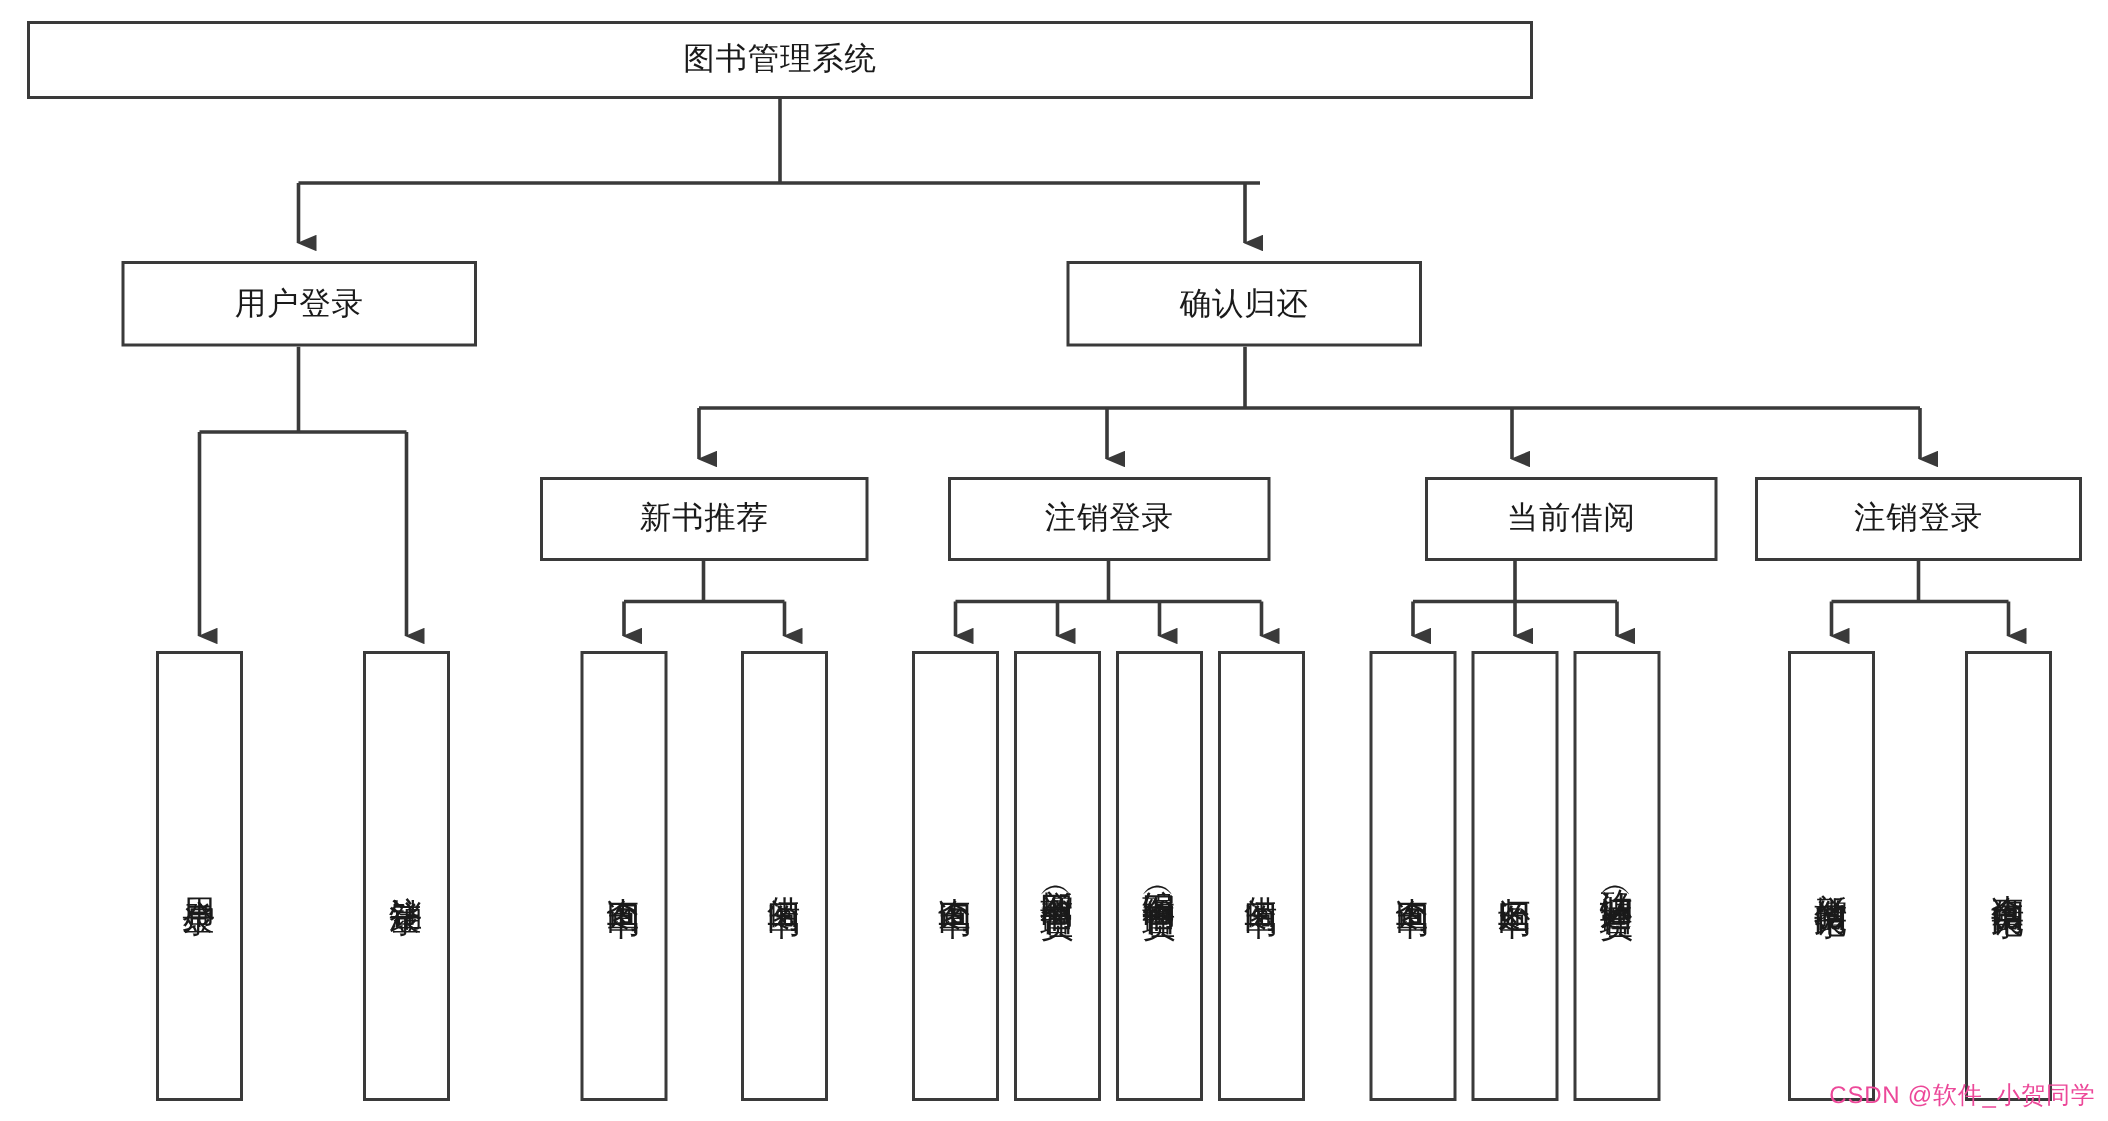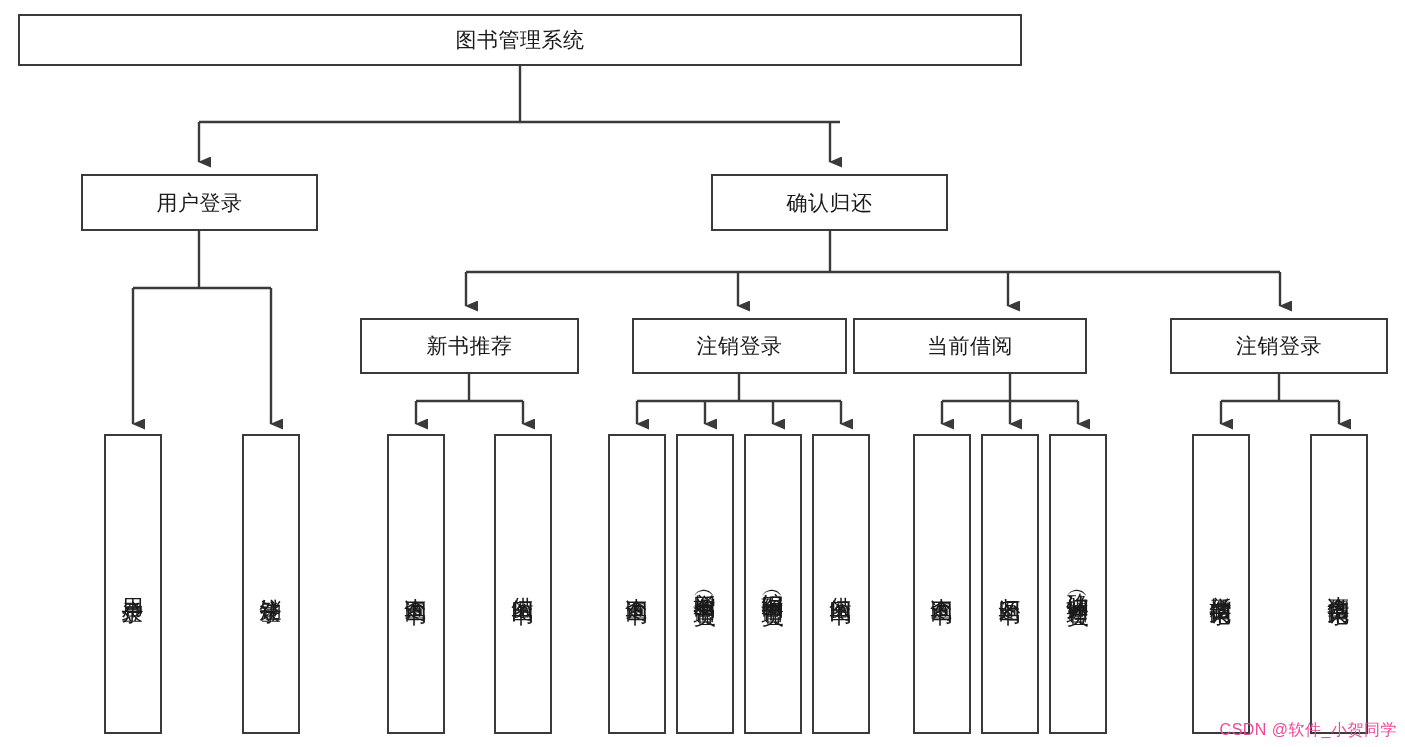--- a/index.html
+++ b/index.html
@@ -133,21 +133,21 @@
   <div class="node horiz" style="left:711px; top:174px; width:237px; height:57px;">
     <span class="lbl">确认归还</span>
   </div>
 
   <div class="node horiz" style="left:360px; top:318px; width:219px; height:56px;">
     <span class="lbl">新书推荐</span>
   </div>
   <div class="node horiz" style="left:632px; top:318px; width:215px; height:56px;">
     <span class="lbl">注销登录</span>
   </div>
-  <div class="node horiz" style="left:853px; top:318px; width:234px; height:56px;">
+  <div class="node horiz" style="left:950px; top:318px; width:195px; height:56px;">
     <span class="lbl">当前借阅</span>
   </div>
   <div class="node horiz" style="left:1170px; top:318px; width:218px; height:56px;">
     <span class="lbl">注销登录</span>
   </div>
 
   <div class="node vert" style="left:104px; top:434px; width:58px; height:300px;">
     <span class="lbl">用户登录</span>
   </div>
   <div class="node vert" style="left:242px; top:434px; width:58px; height:300px;">

